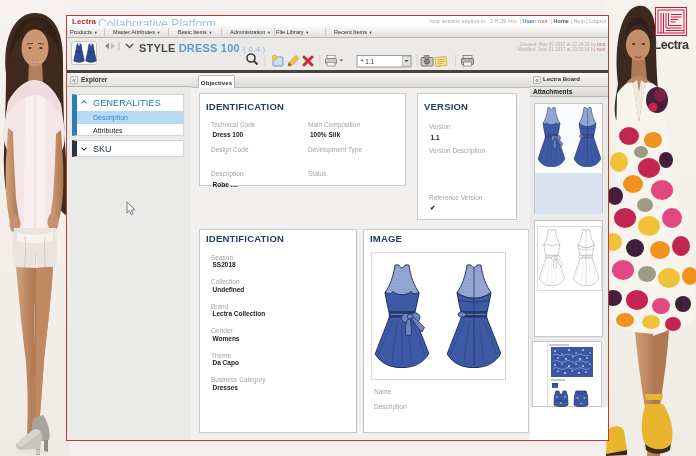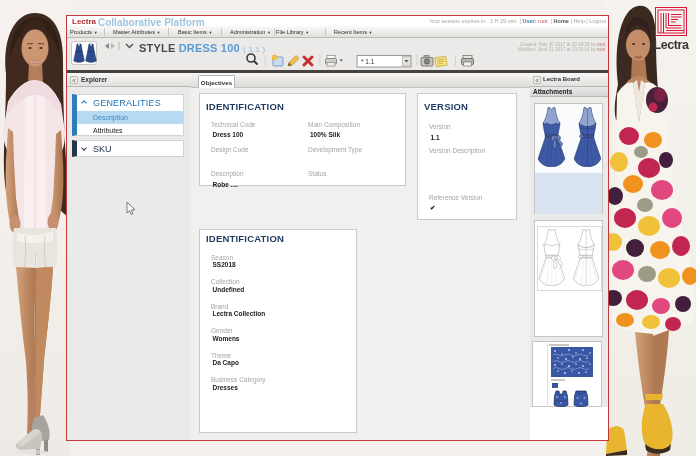--- a/index.html
+++ b/index.html
@@ -3,21 +3,21 @@
 <meta charset="utf-8">
 <style>
 * { margin:0; padding:0; box-sizing:border-box; }
 html,body { width:696px; height:456px; }
 body { position:relative; overflow:hidden; font-family:"Liberation Sans", sans-serif; background:#F3F0ED; }
 .abs { position:absolute; }
 
 #win { position:absolute; left:66px; top:15px; width:543px; height:426px; background:#fff; border:1px solid #C4383A; }
 #titlebar { position:absolute; left:0; top:0; width:541px; height:10px; background:#fff; }
 #tLectra { position:absolute; left:5px; top:1px; font-size:8px; font-weight:bold; color:#AE2F33; }
-#tCollab { position:absolute; left:31px; top:1px; font-size:10px; font-weight:bold; color:#9EC4DE; }
+#tCollab { position:absolute; left:31px; top:1px; font-size:12px; font-weight:normal; color:#9EC4DE; }
 #session { position:absolute; right:2px; top:2px; font-size:5.5px; color:#A9A8A6; white-space:nowrap; }
 #session b.u { color:#3C7AB8; } #session span.r { color:#B95250; } #session b.h { color:#555; }
 #menubar { position:absolute; left:0; top:10px; width:541px; height:12px; background:linear-gradient(#FBFAF9,#E2E0DD); border-bottom:1px solid #BDBBB8; font-size:5.6px; color:#2E2E2E; }
 .mi { position:absolute; top:3px; white-space:nowrap; }
 .mi i { font-style:normal; font-size:4px; color:#444; }
 .msep { position:absolute; top:2px; width:1px; height:8px; background:#C9C7C4; }
 #toolbar { position:absolute; left:0; top:22px; width:541px; height:32px; background:#ECEAE8; }
 #darkbar { position:absolute; left:0; top:54px; width:541px; height:2.5px; background:#45423F; }
 #content { position:absolute; left:0; top:56.5px; width:541px; height:367.5px; background:#F5F4F2; }
 
@@ -276,21 +276,21 @@
     <div id="dressbox">
       <svg width="24" height="22" style="position:absolute;left:1px;top:1px" viewBox="0 0 24 22">
         <g fill="#2E4A8E" stroke="#1E3366" stroke-width="0.6" stroke-linejoin="round">
           <path d="M4,1 L8,1 L9.3,8.5 L11.3,17.8 C8,19.8 4,19.8 0.7,17.8 L2.7,8.5 Z"></path>
           <path d="M16,1 L20,1 L21.3,8.5 L23.3,17.8 C20,19.8 16,19.8 12.7,17.8 L14.7,8.5 Z"></path>
         </g>
         <path d="M5.1,1 L6.9,1 L6,3.6 Z M17.1,1 L18.9,1 L18,3.6 Z" fill="#fff"></path>
         <path d="M2.7,8.7 h6.6 M14.7,8.7 h6.6" stroke="#1E3366" stroke-width="0.8"></path>
       </svg>
     </div>
-    <span id="stTitle">STYLE <span class="b1">DRESS 100</span> <span class="b2">( 1.1 )</span></span>
+    <span id="stTitle">STYLE <span class="b1">DRESS 100</span> <span class="b2">( 0.4 )</span></span>
     <svg width="541" height="32" style="position:absolute;left:0;top:0" viewBox="0 0 541 32">
 
       <path d="M42,5 L38,8 L42,11 Z" fill="#8A8886"></path>
       <path d="M44,5 L48,8 L44,11 Z" fill="#B8B6B3"></path>
       <line x1="52" y1="4" x2="52" y2="12" stroke="#B8B6B3" stroke-width="1"></line>
       <path d="M59,6 L62.5,9.5 L66,6" stroke="#555" stroke-width="1.5" fill="none"></path>
 
       <circle cx="184" cy="20" r="4" fill="none" stroke="#3A3A3A" stroke-width="1.6"></circle>
       <line x1="187" y1="23" x2="190.5" y2="26.5" stroke="#3A3A3A" stroke-width="2"></line>
       <line x1="198" y1="17" x2="198" y2="28" stroke="#D5D3D0" stroke-width="1"></line>
@@ -394,20 +394,30 @@
         <span class="lbl" style="left:11px;top:72.5px">Brand</span>
         <span class="val" style="left:12.5px;top:80px">Lectra Collection</span>
         <span class="lbl" style="left:11px;top:97px">Gender</span>
         <span class="val" style="left:12.5px;top:104.5px">Womens</span>
         <span class="lbl" style="left:11px;top:121.5px">Theme</span>
         <span class="val" style="left:12.5px;top:129px">Da Capo</span>
         <span class="lbl" style="left:11px;top:146px">Business Category</span>
         <span class="val" style="left:12.5px;top:153.5px">Dresses</span>
       </div>
 
+      <div class="card" style="left:172px;top:156.5px;width:166px;height:204px">
+        <span class="ctitle" style="top:3px">IMAGE</span>
+        <div style="position:absolute;left:7px;top:22px;width:135px;height:128px;border:1px solid #D8D7D5;background:#fff">
+          <svg width="128" height="104" viewBox="0 0 128 104" style="position:absolute;left:1px;top:11px">
+              <use href="#dressPair"></use>
+            </svg>
+        </div>
+        <span class="lbl" style="left:10px;top:158px">Name</span>
+        <span class="lbl" style="left:10px;top:173px">Description</span>
+      </div>
     </div>
     <div id="board">
       <div class="phead">
           <span class="lt">«</span>
           <b style="left:13px;font-size:6px">Lectra Board</b>
         </div>
       <div id="attbar">
           <b>Attachments</b>
         </div>
       <div class="bcard" style="left:4px;top:30px;width:69px;height:111px;background:#FAFBFC">

